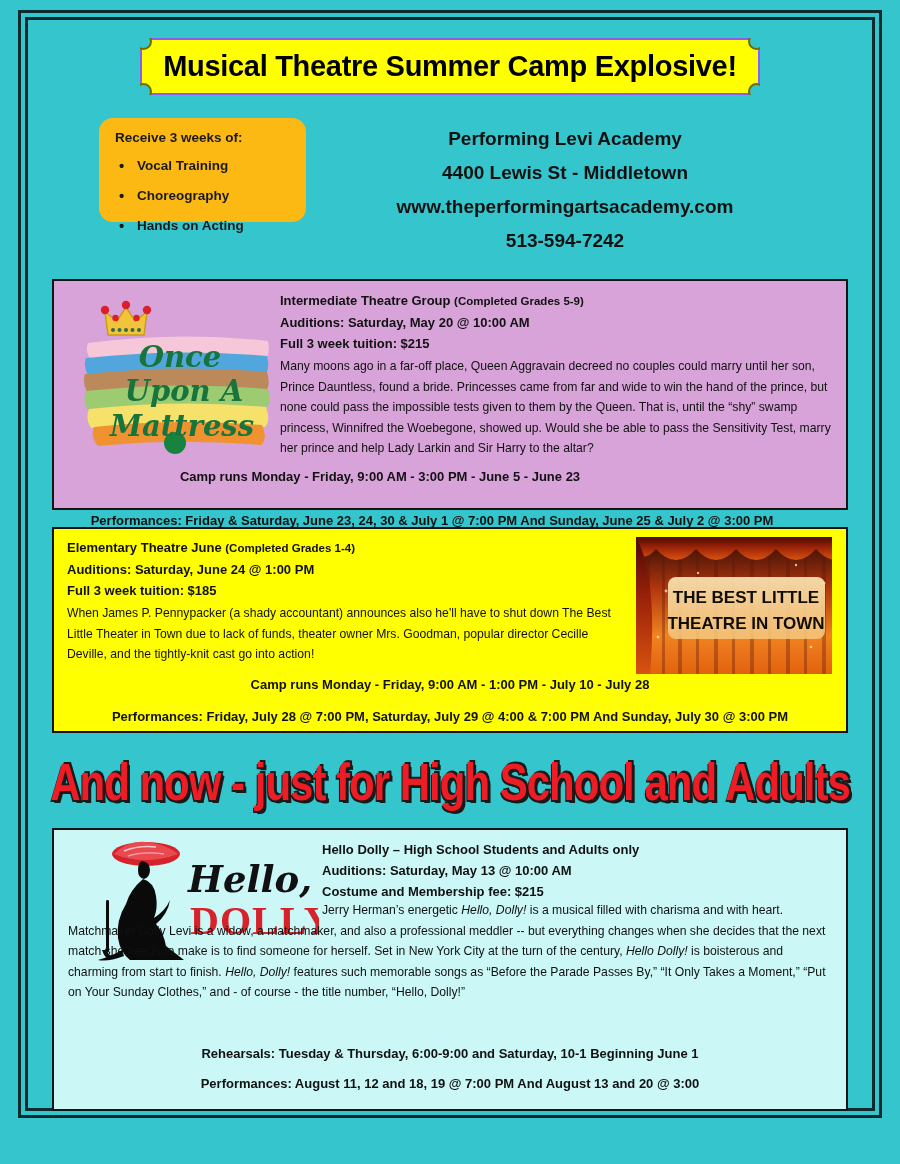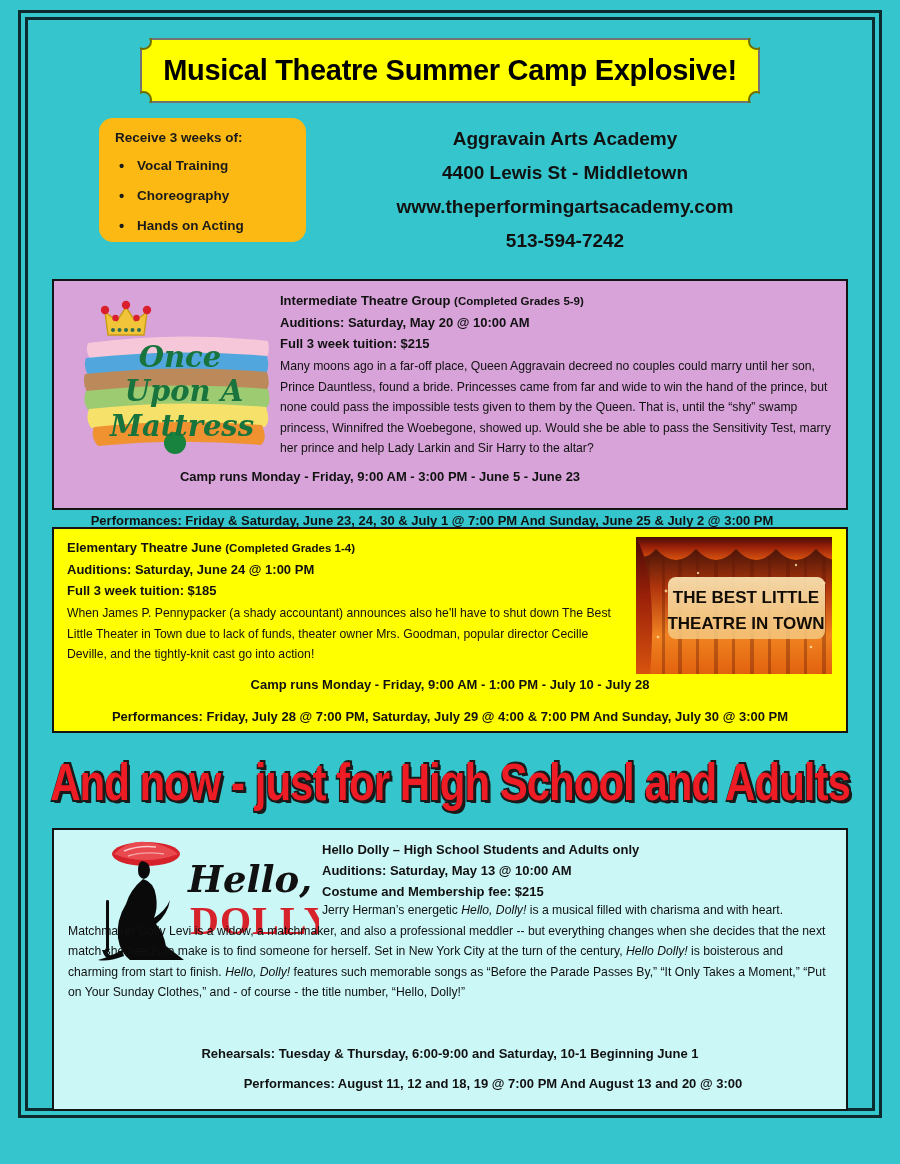--- a/index.html
+++ b/index.html
@@ -41,23 +41,23 @@
     width: 900px;
     height: 1164px;
   }
 
   
   .title-banner {
     position: absolute;
     left: 140px;
     top: 38px;
     width: 620px;
-    height: 65px;
+    height: 57px;
     background: #ffff00;
-    border: 2px solid #737373;
+    border: 2px solid #8b5cf6;
     box-sizing: border-box;
     display: flex;
     align-items: center;
     justify-content: center;
     
     -webkit-clip-path: polygon(
         0 0, 100% 0, 100% 100%, 0 100%);
   }
   .title-banner .notch {
     position: absolute;
@@ -78,21 +78,21 @@
     letter-spacing: -0.3px;
     white-space: nowrap;
   }
 
   
   .orange-box {
     position: absolute;
     left: 99px;
     top: 118px;
     width: 207px;
-    height: 124px;
+    height: 104px;
     background: #fcb913;
     border-radius: 14px;
     box-sizing: border-box;
     padding: 12px 10px 0 16px;
   }
   .orange-box .ob-head {
     font-size: 13.5px;
     font-weight: bold;
     color: #1a1a1a;
     margin-bottom: 13px;
@@ -255,21 +255,21 @@
   <div class="orange-box">
     <div class="ob-head">Receive 3 weeks of:</div>
     <ul>
       <li>Vocal Training</li>
       <li>Choreography</li>
       <li>Hands on Acting</li>
     </ul>
   </div>
 
   <div class="contact">
-    <div>Aggravain Arts Academy</div>
+    <div>Performing Levi Academy</div>
     <div>4400 Lewis St - Middletown</div>
     <div>www.theperformingartsacademy.com</div>
     <div class="c-phone">513-594-7242</div>
   </div>
 
   <div class="panel panel-purple">
 
     <div class="oum-logo">
       <svg viewBox="0 0 210 165" width="210" height="165">
 
@@ -427,16 +427,16 @@
       <div class="body-head">Hello Dolly – High School Students and Adults only</div>
       <div class="body-head">Auditions: Saturday, May 13 @ 10:00 AM</div>
       <div class="body-head">Costume and Membership fee: $215</div>
     </div>
 
     <div class="body-text" style="position:absolute; left:14px; top:70px; width:766px; text-indent:254px;">
       <span>Jerry Herman’s energetic </span><em>Hello, Dolly!</em><span> is a musical filled with charisma and with heart. Matchmaker Dolly Levi is a widow, a matchmaker, and also a professional meddler -- but everything changes when she decides that the next match she needs to make is to find someone for herself. Set in New York City at the turn of the century, </span><em>Hello Dolly!</em><span> is boisterous and charming from start to finish. </span><em>Hello, Dolly!</em><span> features such memorable songs as “Before the Parade Passes By,” “It Only Takes a Moment,” “Put on Your Sunday Clothes,” and - of course - the title number, “Hello, Dolly!”</span>
     </div>
 
     <div class="center-line" style="position:absolute; left:0; top:216px; width:792px;">Rehearsals: Tuesday &amp; Thursday, 6:00-9:00 and Saturday, 10-1   Beginning June 1</div>
-    <div class="center-line" style="position:absolute; left:0; top:246px; width:792px;padding-left:43px;">Performances: August 11, 12 and 18, 19 @ 7:00 PM And August 13 and 20 @ 3:00</div>
+    <div class="center-line" style="position:absolute; left:0; top:246px; width:792px;">Performances: August 11, 12 and 18, 19 @ 7:00 PM And August 13 and 20 @ 3:00</div>
   </div>
 
 </div>
 
 </body></html>

